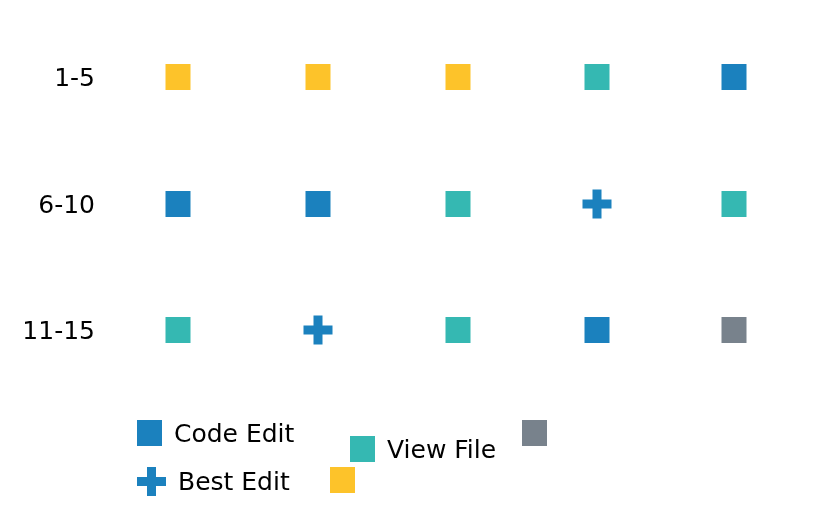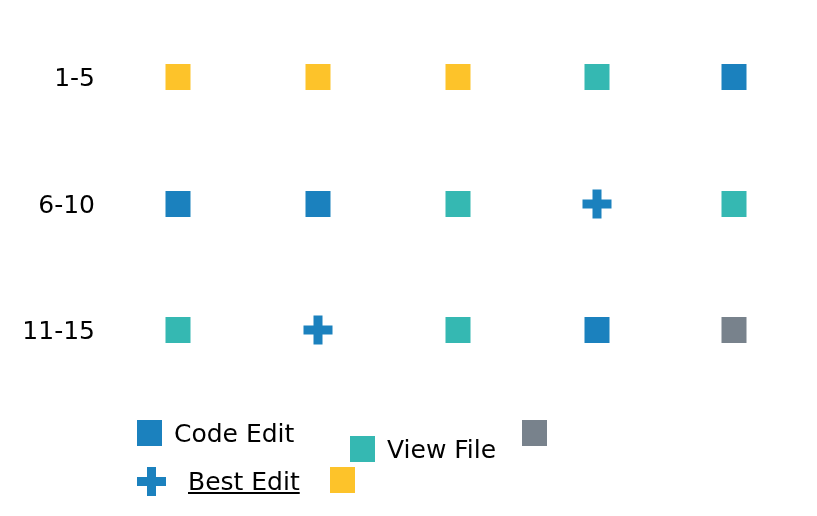--- a/index.html
+++ b/index.html
@@ -136,21 +136,21 @@
   <div id="legend">
       <div class="legend-entry" style="left: 0px; top: 0px; align-items: flex-end;">
         <div class="legend-swatch square-swatch" style="background: rgb(27, 129, 190);"></div>
         <span class="legend-text">Code Edit</span>
       </div>
       <div class="legend-entry" style="left: 0px; top: 47px;">
         <div class="legend-swatch plus-swatch marker plus" style="position: relative; transform: none; color: rgb(27, 129, 190);">
           <span class="plus-h"></span>
           <span class="plus-v"></span>
         </div>
-        <span class="legend-text" style="margin-left: 22px; text-decoration: underline;">Best Edit</span>
+        <span class="legend-text" style="margin-left: 12px;">Best Edit</span>
       </div>
       <div class="legend-entry" style="left: 193px; top: 16px; padding-left: 20px;">
         <div class="legend-swatch square-swatch" style="background: rgb(53, 184, 178);"></div>
         <span class="legend-text">View File</span>
       </div>
       <div class="legend-entry" style="left: 193px; top: 47px;">
         <div class="legend-swatch square-swatch" style="background: rgb(253, 195, 42);"></div>
       </div>
       <div class="legend-entry" style="left: 385px; top: 0px;">
         <div class="legend-swatch square-swatch" style="background: rgb(120, 130, 140);"></div>

